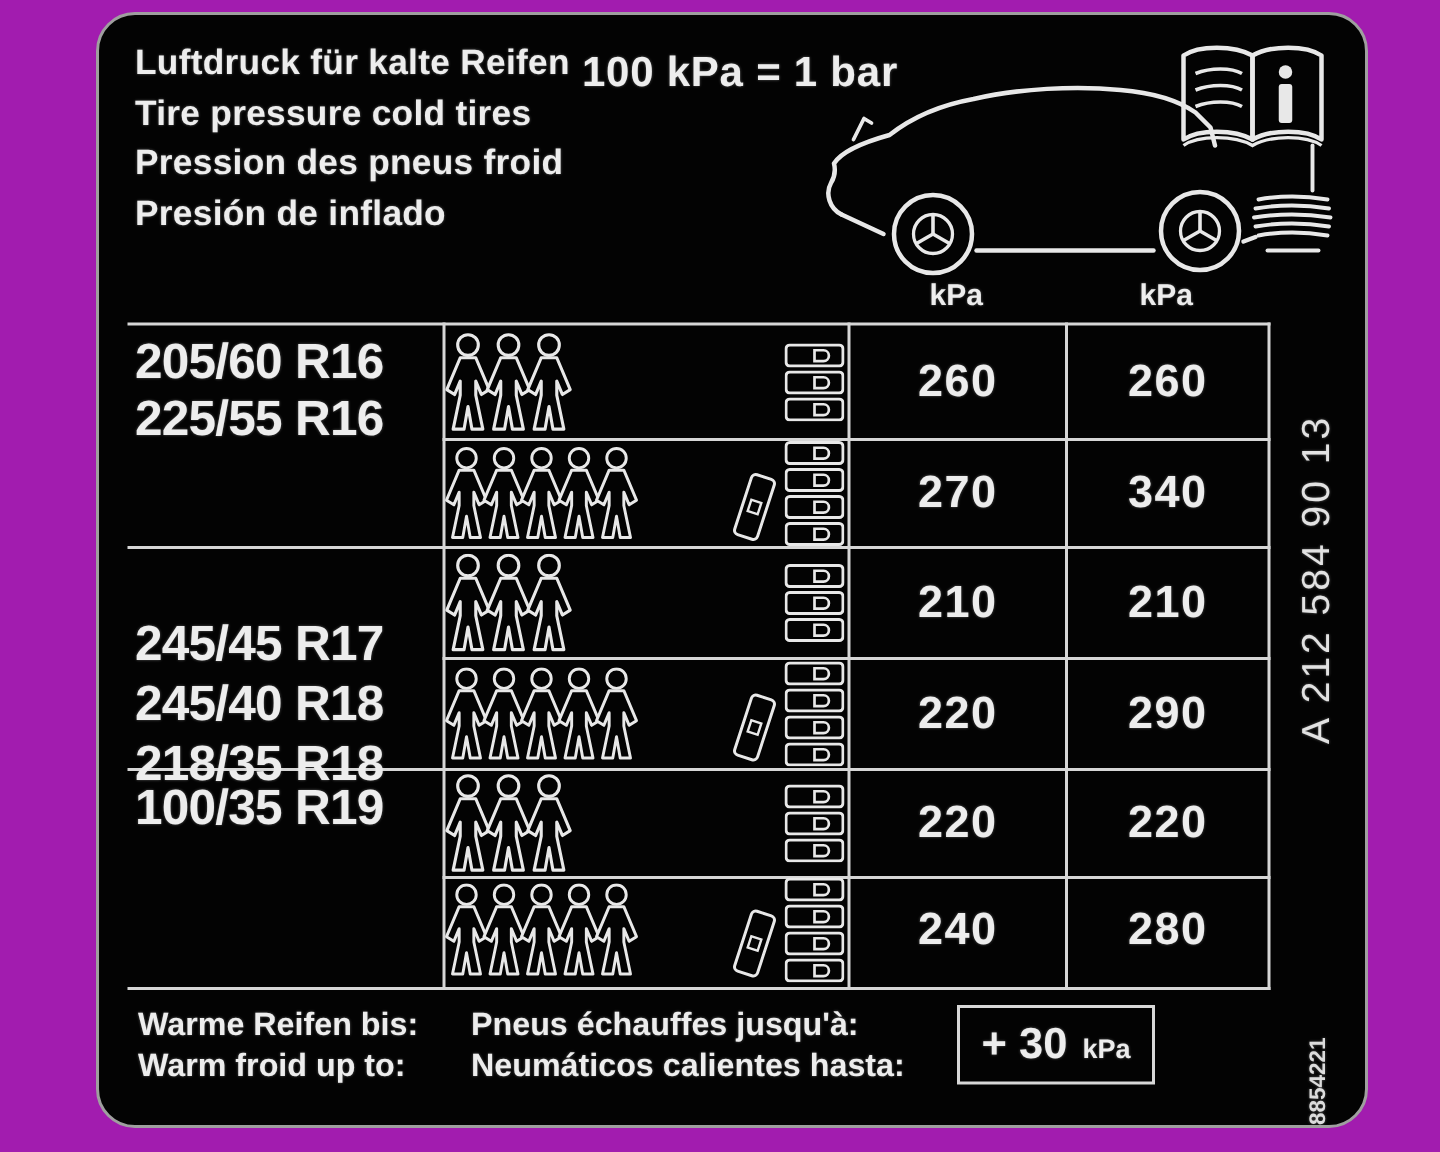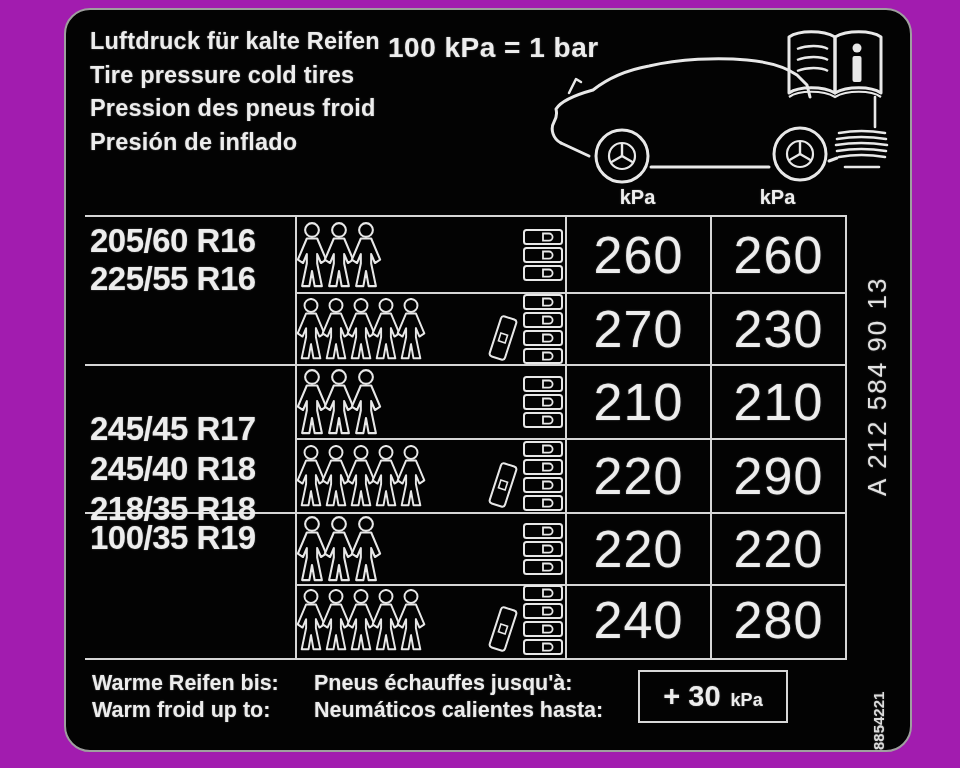--- a/index.html
+++ b/index.html
@@ -35,36 +35,36 @@
   .s2 { top:360px; line-height:40px;margin-top:39px; }
   .s3 { top:508px; line-height:40px; }
 
   .picto-cell { position:absolute; left:229px; width:268px; display:flex; align-items:center; }
   .persons { display:flex; align-items:flex-end; }
   .persons svg { margin-right:-7px; }
   .lug { margin-left:auto; display:flex; align-items:flex-end; }
   .lug .tilt { margin-right:2px; margin-bottom:-2px; }
 
   .val { position:absolute; display:flex; align-items:center; justify-content:center;
-         font-weight:normal; font-size:52px; letter-spacing:1px; }
+         font-weight:bold; font-size:30px; letter-spacing:1px; }
   .colf { left:501px; width:143px; }
   .colr { left:646px; width:133px; }
 
   
   .r1 { top:207px; height:75px; }
   .r2 { top:284px; height:70px;border-radius:30px; }
   .r3 { top:356px; height:72px; }
   .r4 { top:430px; height:72px; }
   .r5 { top:504px; height:70px; }
   .r6 { top:576px; height:68px; }
 
   
   .warm-de-en { position:absolute; left:26px;  top:660px; font-weight:bold; font-size:21.5px; line-height:27px; white-space:nowrap; }
   .warm-fr-es { position:absolute; left:248px; top:660px; font-weight:bold; font-size:21.5px; line-height:27px; white-space:nowrap; }
-  .adj-box { position:absolute; left:572px; top:660px; width:150px; height:53px;
+  .adj-box { position:absolute; left:572px; top:660px; width:132px; height:53px;
              border:2px solid #d8d8d8; display:flex; align-items:baseline; justify-content:center; gap:10px; padding-top:8px; }
   .adj-val  { font-weight:bold; font-size:29px; }
   .adj-unit { font-weight:bold; font-size:18px; }
 
   
   .vert { writing-mode:vertical-rl; transform:rotate(180deg); white-space:nowrap; }
   .part-no { position:absolute; left:796px; top:250px; height:236px; font-size:26px; letter-spacing:2px; color:#e2e2e2; }
   .serial  { position:absolute; left:804px; top:656px; height:84px; font-size:15px; font-weight:bold; color:#dcdcdc; }
 
   .icon-stroke { stroke:#e8e8e8; fill:none; }
@@ -236,21 +236,21 @@
         </svg>
         <svg width="40" height="70" viewBox="0 0 40 70">
           <use href="#sym-case" y="0" width="40" height="16"></use>
             <use href="#sym-case" y="18" width="40" height="16"></use>
             <use href="#sym-case" y="36" width="40" height="16"></use>
             <use href="#sym-case" y="54" width="40" height="16"></use>
         </svg>
       </div>
     </div>
     <div class="val colf r2 txt">270</div>
-    <div class="val colr r2 txt">230</div>
+    <div class="val colr r2 txt">340</div>
 
     <div class="picto-cell r3">
       <div class="persons">
         <svg width="34" height="66" viewBox="0 0 36 70">
             <use href="#sym-person"></use>
           </svg>
         <svg width="34" height="66" viewBox="0 0 36 70">
             <use href="#sym-person"></use>
           </svg>
         <svg width="34" height="66" viewBox="0 0 36 70">

